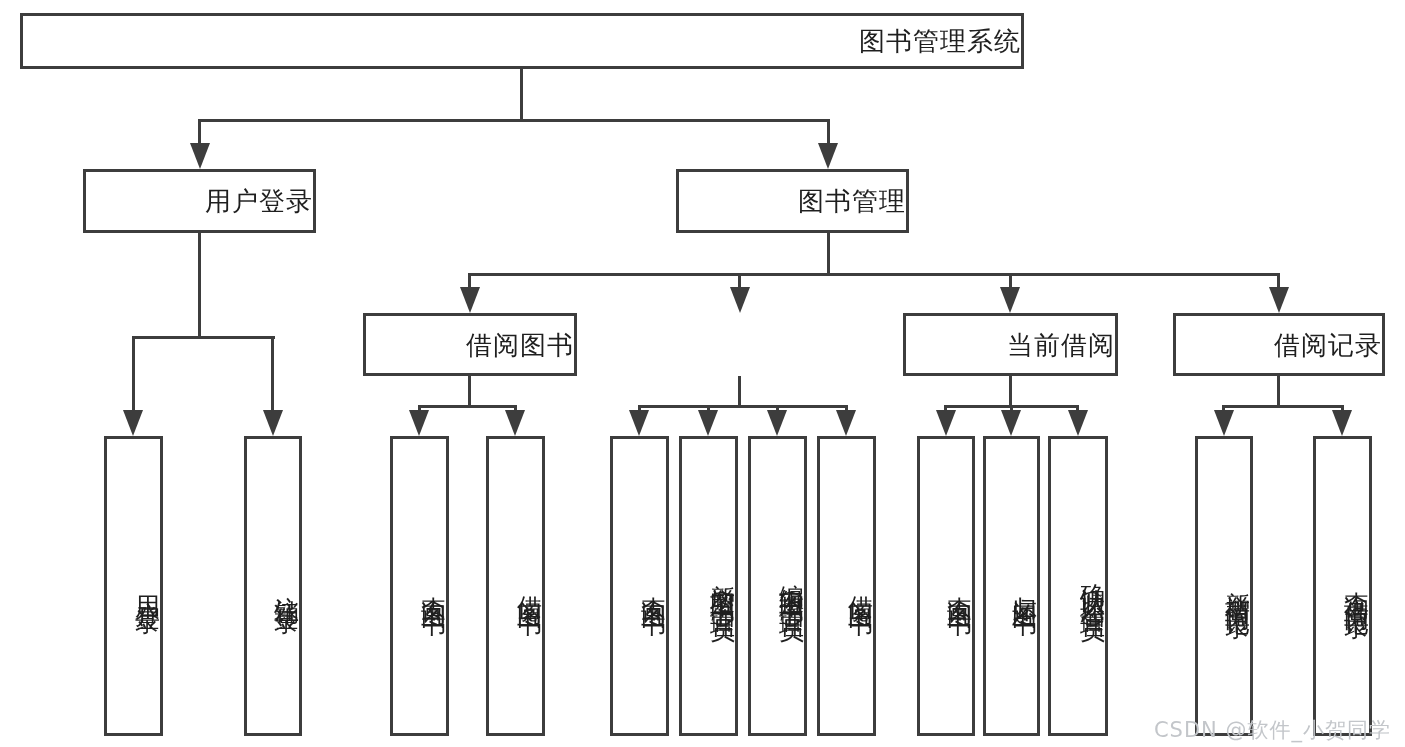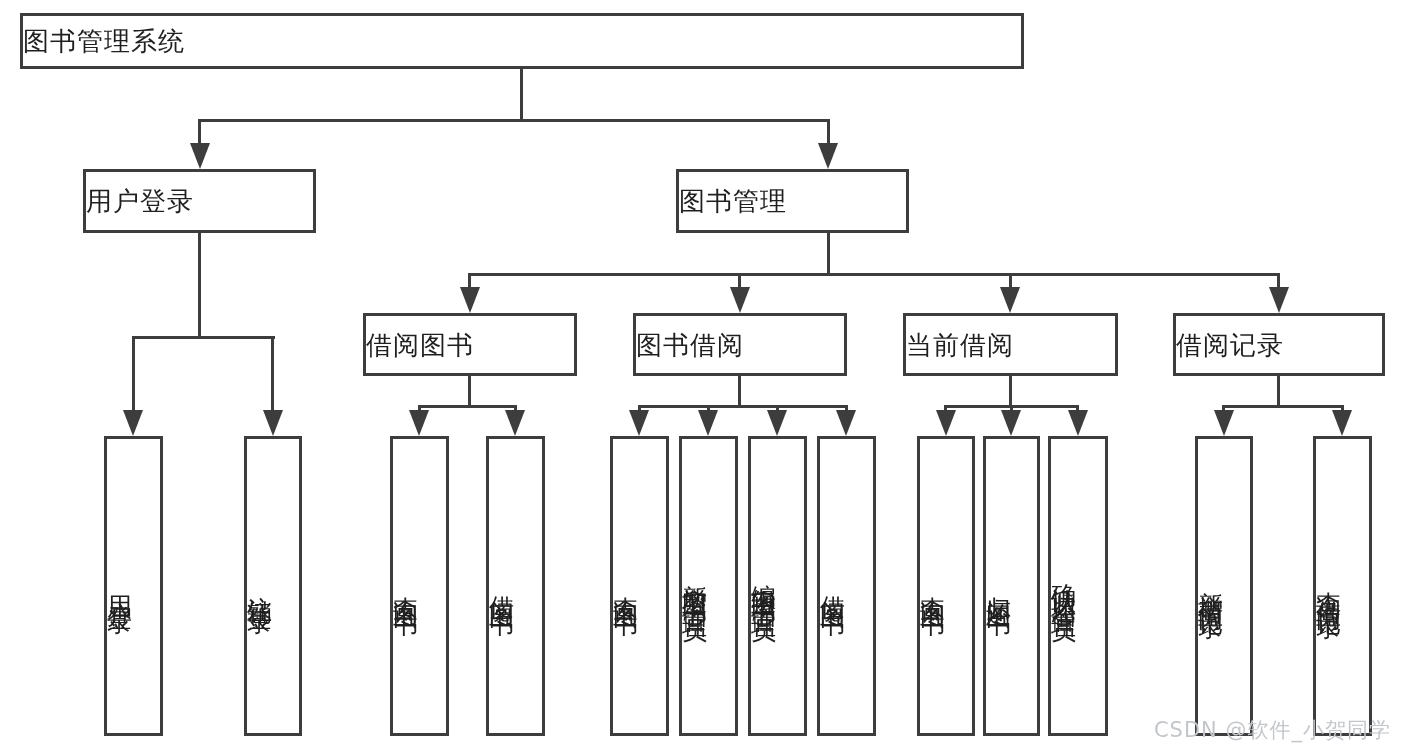--- a/index.html
+++ b/index.html
@@ -5,21 +5,21 @@
   html,body{margin:0;padding:0;background:var(--page-bg,#fff);}
   #stage{
     position:relative;width:1405px;height:747px;overflow:hidden;
     background:var(--page-bg,#fff);
     font-family:"DejaVu Sans","Liberation Sans",sans-serif;
   }
   .node{
     position:absolute;box-sizing:border-box;
     border:3px solid var(--line,#3d3d3d);
     background:var(--box-bg,#fff);
-    display:flex;align-items:center;justify-content:flex-start;
+    display:flex;align-items:center;justify-content:flex-end;
     color:var(--text,#1f1f1f);
     font-size:26px;line-height:1;
   }
   .node .hlabel{letter-spacing:1px;white-space:nowrap;}
   .node .vlabel{
     writing-mode:vertical-rl;text-orientation:mixed;
     letter-spacing:5px;line-height:1;font-size:25px;
   }
   .hline{position:absolute;height:3px;background:var(--line,#3d3d3d);}
   .vline{position:absolute;width:3px;background:var(--line,#3d3d3d);}
@@ -71,23 +71,20 @@
   <div class="vline" style="left:738px;top:273px;height:19px"></div>
   <div class="vline" style="left:1009px;top:273px;height:19px"></div>
   <div class="vline" style="left:1277px;top:273px;height:19px"></div>
   <div class="arrow" style="left:460px;top:287px"></div>
   <div class="arrow" style="left:730px;top:287px"></div>
   <div class="arrow" style="left:1000px;top:287px"></div>
   <div class="arrow" style="left:1269px;top:287px"></div>
 
   <div class="node" style="left:363px;top:313px;width:214px;height:63px">
     <span class="hlabel">借阅图书</span>
-  </div>
-  <div class="node" style="left:633px;top:313px;width:214px;height:63px">
-    <span class="hlabel">图书借阅</span>
   </div>
   <div class="node" style="left:903px;top:313px;width:215px;height:63px">
     <span class="hlabel">当前借阅</span>
   </div>
   <div class="node" style="left:1173px;top:313px;width:212px;height:63px">
     <span class="hlabel">借阅记录</span>
   </div>
 
   <div class="vline" style="left:468px;top:376px;height:32px"></div>
   <div class="hline" style="left:418px;top:405px;width:99px"></div>

